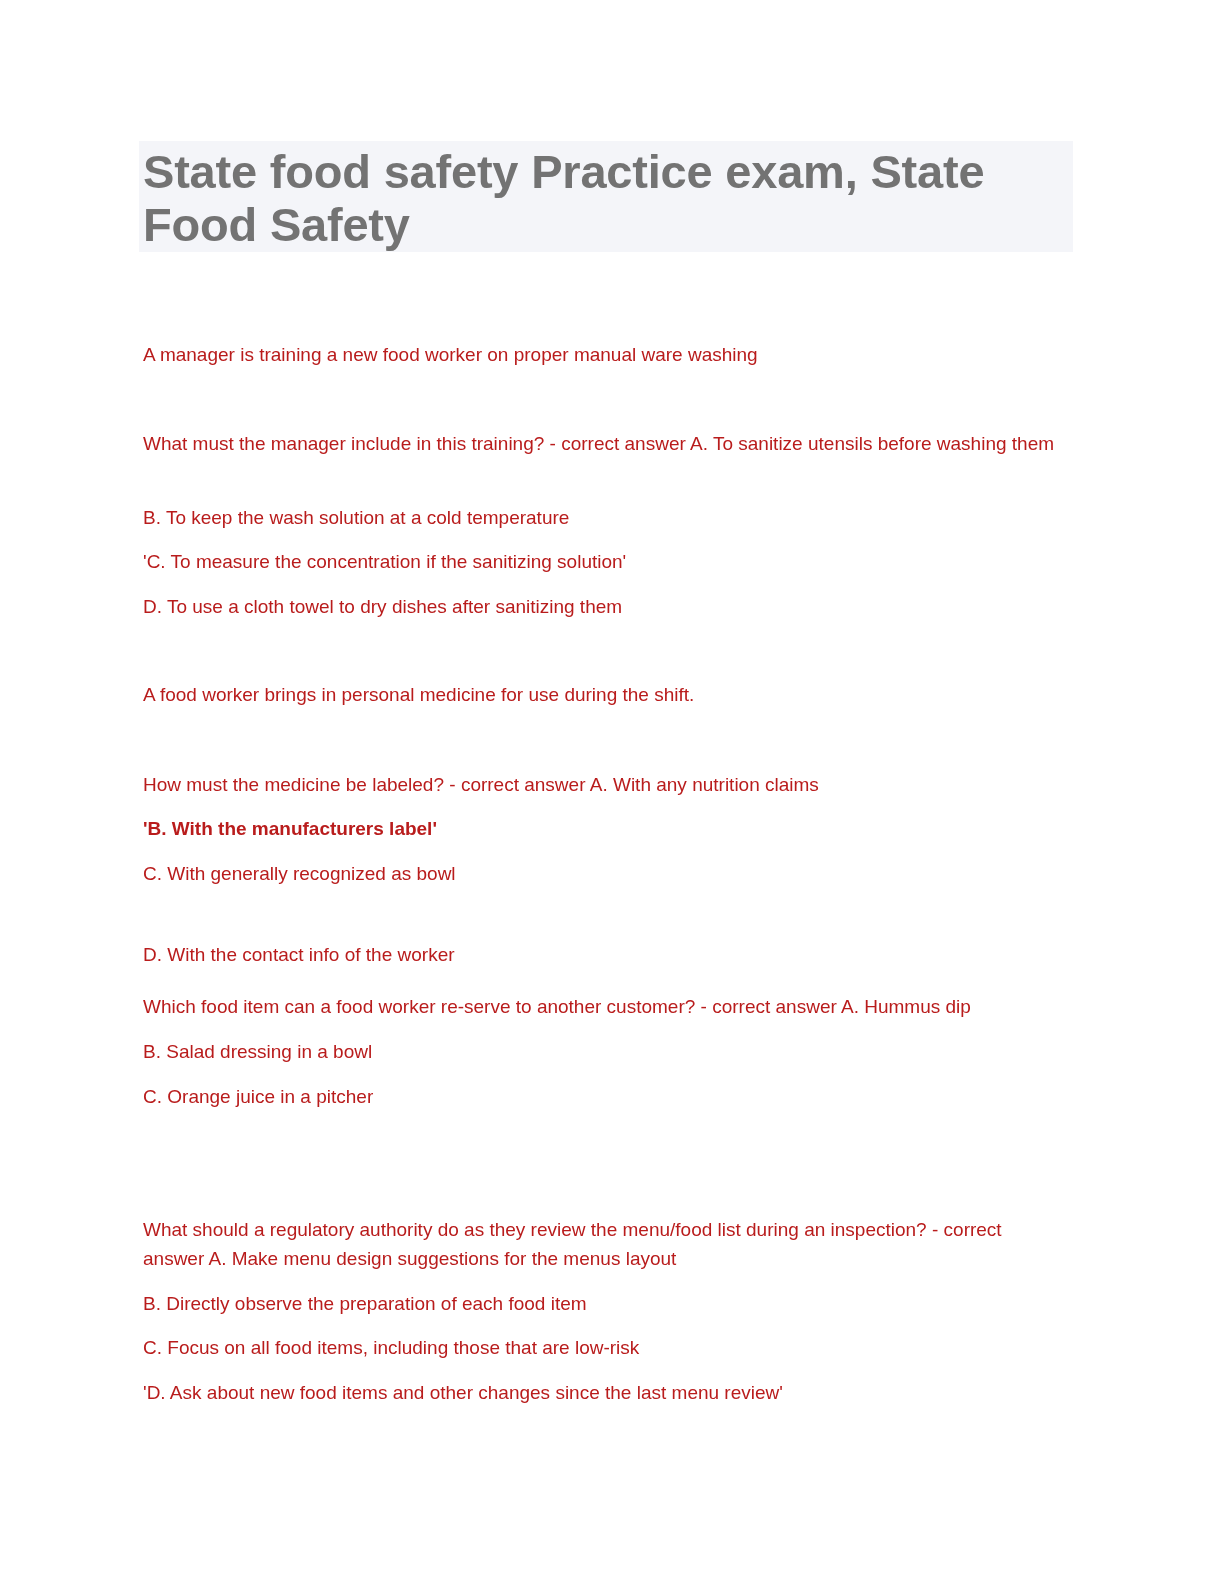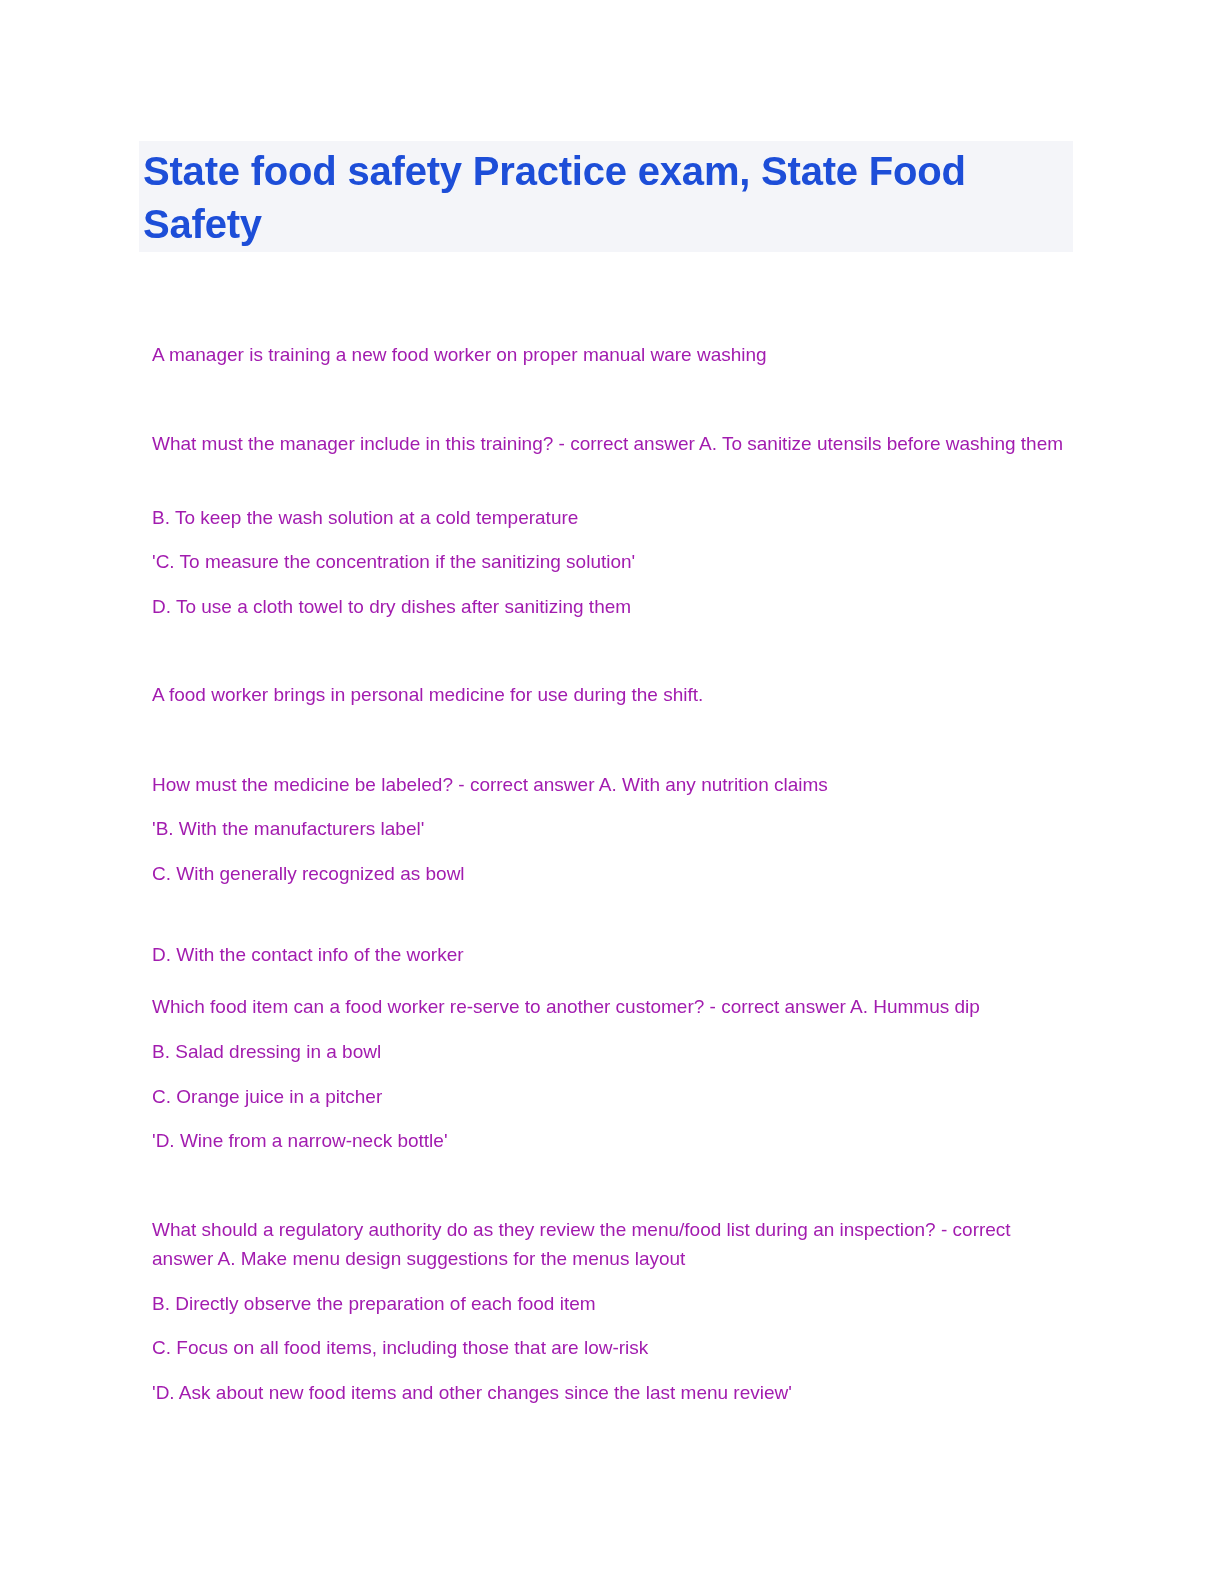--- a/index.html
+++ b/index.html
@@ -26,32 +26,32 @@
       top: 141px;
       width: 934px;
       height: 111px;
       background: #f4f5f9;
     }
     .title {
       margin: 0;
       padding: 4px 0 0 4px;
       font-family: "Liberation Sans", sans-serif;
       font-weight: bold;
-      font-size: 40px;
+      font-size: 47px;
       line-height: 53px;
-      color: #1d4ed8;
+      color: #737373;
       letter-spacing: -0.2px;
     }
     .line {
       position: absolute;
-      left: 152px;
+      left: 143px;
       font-family: "Liberation Sans", sans-serif;
       font-size: 19px;
       line-height: 29px;
-      color: #a21caf;
+      color: #b91c1c;
       white-space: nowrap;
     }
     .line.wrap {
       white-space: normal;
       width: 925px;
     }
   </style>
 </head>
 <body>
 
@@ -62,27 +62,26 @@
   </div>
 
   <div class="line" style="top:340px;">A manager is training a new food worker on proper manual ware washing</div>
   <div class="line wrap" style="top:429px;">What must the manager include in this training? - correct answer A. To sanitize utensils before washing them</div>
   <div class="line" style="top:503px;">B. To keep the wash solution at a cold temperature</div>
   <div class="line" style="top:547px;">'C. To measure the concentration if the sanitizing solution'</div>
   <div class="line" style="top:680px;">A food worker brings in personal medicine for use during the shift.</div>
 
   <div class="line" style="top:592px;">D. To use a cloth towel to dry dishes after sanitizing them</div>
   <div class="line" style="top:770px;">How must the medicine be labeled? - correct answer A. With any nutrition claims</div>
-  <div class="line" style="top:814px;">'B. With the manufacturers label'</div>
+  <div class="line" style="top:814px;font-weight:bold;">'B. With the manufacturers label'</div>
   <div class="line" style="top:859px;">C. With generally recognized as bowl</div>
   <div class="line" style="top:903px;margin-top:37px;">D. With the contact info of the worker</div>
 
   <div class="line" style="top:992px;">Which food item can a food worker re-serve to another customer? - correct answer A. Hummus dip</div>
   <div class="line" style="top:1037px;">B. Salad dressing in a bowl</div>
   <div class="line" style="top:1082px;">C. Orange juice in a pitcher</div>
-  <div class="line" style="top:1126px;">'D. Wine from a narrow-neck bottle'</div>
 
   <div class="line wrap" style="top:1215px;">What should a regulatory authority do as they review the menu/food list during an inspection? - correct answer A. Make menu design suggestions for the menus layout</div>
   <div class="line" style="top:1289px;">B. Directly observe the preparation of each food item</div>
   <div class="line" style="top:1333px;">C. Focus on all food items, including those that are low-risk</div>
   <div class="line" style="top:1378px;">'D. Ask about new food items and other changes since the last menu review'</div>
 
 </div>
 
 </body></html>

